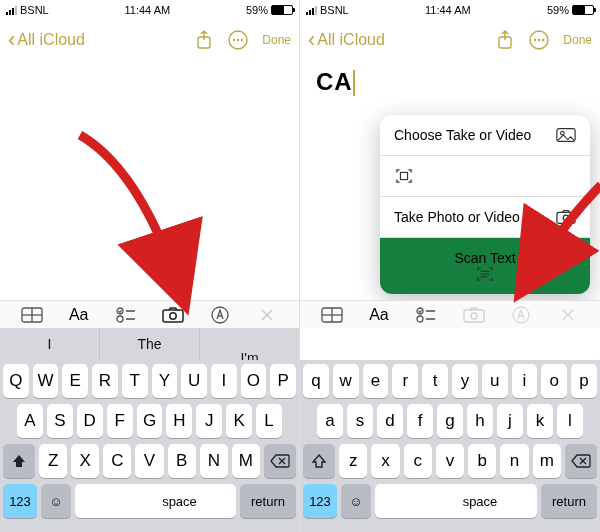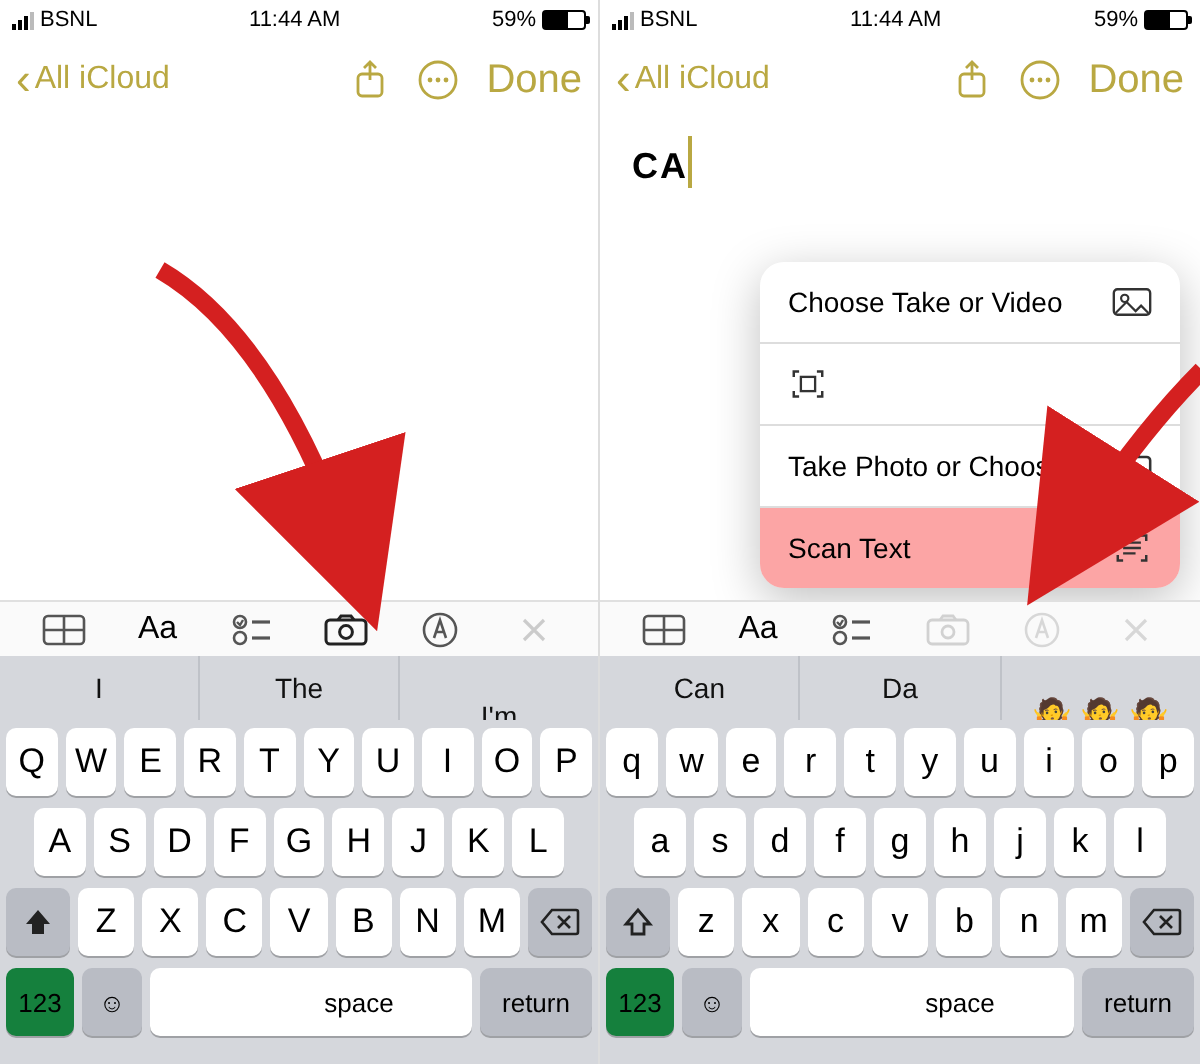--- a/index.html
+++ b/index.html
@@ -18,31 +18,31 @@
   .batt::after { content:''; position:absolute; right:-3px; top:2px; width:2px; height:4px; background:#000; border-radius:0 1px 1px 0;}
   .batt-fill { height:100%; background:#000; width:59%; }
 
   
   .nav { height: 40px; display: flex; align-items: center; justify-content: space-between; padding: 0 8px; }
   .nav-left { display:flex; align-items:center; gap:2px; color:#b9a842; font-size:16px; }
   .nav-right { display:flex; align-items:center; gap:14px; }
   .chev { font-size: 22px; color:#b9a842; line-height:1; }
   .icon-sm { width:20px; height:20px; display:flex; align-items:center; justify-content:center; }
   .gold { color:#b9a842; }
-  .done { color:#b9a842; font-size:20px; font-weight:500; }
+  .done { color:#b9a842; font-size:12px; font-weight:500; }
 
   
   .note-body { position: absolute; top: 60px; left:0; right:0; bottom: 232px; padding: 8px 16px; }
-  .note-text { font-size: 18px; font-weight: 700; letter-spacing: 1px; }
+  .note-text { font-size: 24px; font-weight: 700; letter-spacing: 1px; }
   .cursor { display:inline-block; width:2px; height:26px; background:#b9a842; vertical-align:bottom; margin-left:0px;}
 
   
   .menu { position:absolute; right:10px; bottom: 238px; width: 210px; background:#f2f2f2; border-radius:12px; box-shadow:0 6px 24px rgba(0,0,0,0.25); overflow:hidden; }
   .menu-item { display:flex; align-items:center; justify-content:space-between; padding:12px 14px; font-size:14px; border-bottom:1px solid #ddd; background:#fff; }
-  .menu-item:last-child { border-bottom:none; background:#fca5a5; }
+  .menu-item:last-child { border-bottom:none; background:#15803d;flex-direction:column; }
   .menu-icon { width:20px; height:16px; }
 
   
   .toolbar { position:absolute; left:0; right:0; bottom: 204px; height: 28px; background:#fafafa; display:flex; align-items:center; justify-content:space-around; padding: 0 8px; border-top:1px solid #e0e0e0;}
   .toolbar .tbtn { width: 38px; height: 24px; display:flex; align-items:center; justify-content:center; }
   .toolbar .dim { opacity:.35; }
   .aa { font-size:16px; font-weight:500;}
 
   
   .sugg { position:absolute; left:0; right:0; bottom:172px; height:32px; background:#d5d7dc; display:flex; }
@@ -51,21 +51,21 @@
 
   
   .kb { position:absolute; left:0; right:0; bottom:0; height:172px; background:#d5d7dc; padding:4px 3px 3px; display:flex; flex-direction:column; gap:6px; }
   .krow { display:flex; gap:4px; justify-content:center; }
   .key { flex:1; height:34px; background:#fff; border-radius:5px; display:flex; align-items:center; justify-content:center; font-size:17px; box-shadow:0 1px 0 rgba(0,0,0,.25); }
   .krow.r2 { padding: 0 14px; }
   .key.fn { background:#b9bcc4; flex:0 0 32px; }
   .key.del { background:#b9bcc4; flex:0 0 32px; }
   .krow.r4 .key { font-size:13px; }
   .key.space { flex: 3; font-size:14px;padding-left:48px; }
-  .key.n123 { background:#15803d; flex:0 0 34px; font-size:13px;}
+  .key.n123 { background:#7dd3fc; flex:0 0 34px; font-size:13px;}
   .key.ret { background:#b9bcc4; flex:0 0 56px; font-size:13px;}
   .key.emoji { background:#b9bcc4; flex:0 0 30px; font-size:15px;}
 
   
   .arrow { position:absolute; pointer-events:none; }
   .arrow svg { overflow:visible; }
 
   .emoji-sugg { font-size:16px; }
 </style>
 </head>
@@ -286,21 +286,21 @@
             <path d="M2 14 L8 8 L13 13 L16 10 L20 14" fill="none" stroke="#333" stroke-width="1.2"></path>
           </svg>
     </div>
     <div class="menu-item">
       <svg class="menu-icon" viewBox="0 0 20 18">
             <path d="M2 5 V2 H5 M15 2 H18 V5 M18 13 V16 H15 M5 16 H2 V13" fill="none" stroke="#333" stroke-width="1.4"></path>
             <rect x="6" y="5" width="8" height="8" fill="none" stroke="#333" stroke-width="1.3"></rect>
           </svg>
     </div>
     <div class="menu-item">
-      <span>Take Photo or Choose</span>
+      <span>Take Photo or Video</span>
       <svg class="menu-icon" viewBox="0 0 22 16">
             <rect x="1" y="3" width="20" height="12" rx="2" fill="none" stroke="#333" stroke-width="1.4"></rect>
             <path d="M7 3 L8.5 1 H13.5 L15 3" fill="none" stroke="#333" stroke-width="1.4"></path>
             <circle cx="11" cy="9" r="3" fill="none" stroke="#333" stroke-width="1.4"></circle>
           </svg>
     </div>
     <div class="menu-item">
       <span>Scan Text</span>
       <svg class="menu-icon" viewBox="0 0 20 18">
             <path d="M2 5 V2 H5 M15 2 H18 V5 M18 13 V16 H15 M5 16 H2 V13" fill="none" stroke="#333" stroke-width="1.4"></path>
@@ -342,27 +342,20 @@
             <path d="M6 13 L9 4 L12 13 M7 10 H11" fill="none" stroke="#999" stroke-width="1.3"></path>
           </svg>
         </div>
     <div class="tbtn dim">
           <svg width="14" height="14" viewBox="0 0 14 14">
             <path d="M2 2 L12 12 M12 2 L2 12" stroke="#999" stroke-width="1.6"></path>
           </svg>
         </div>
   </div>
 
-  <div class="sugg">
-    <div>Can</div>
-    <div>Da</div>
-    <div>
-          <span class="emoji-sugg">🤷 🤷 🤷</span>
-        </div>
-  </div>
 
   <div class="kb">
     <div class="krow" id="r-r1">
           <div class="key">q</div>
           <div class="key">w</div>
           <div class="key">e</div>
           <div class="key">r</div>
           <div class="key">t</div>
           <div class="key">y</div>
           <div class="key">u</div>

